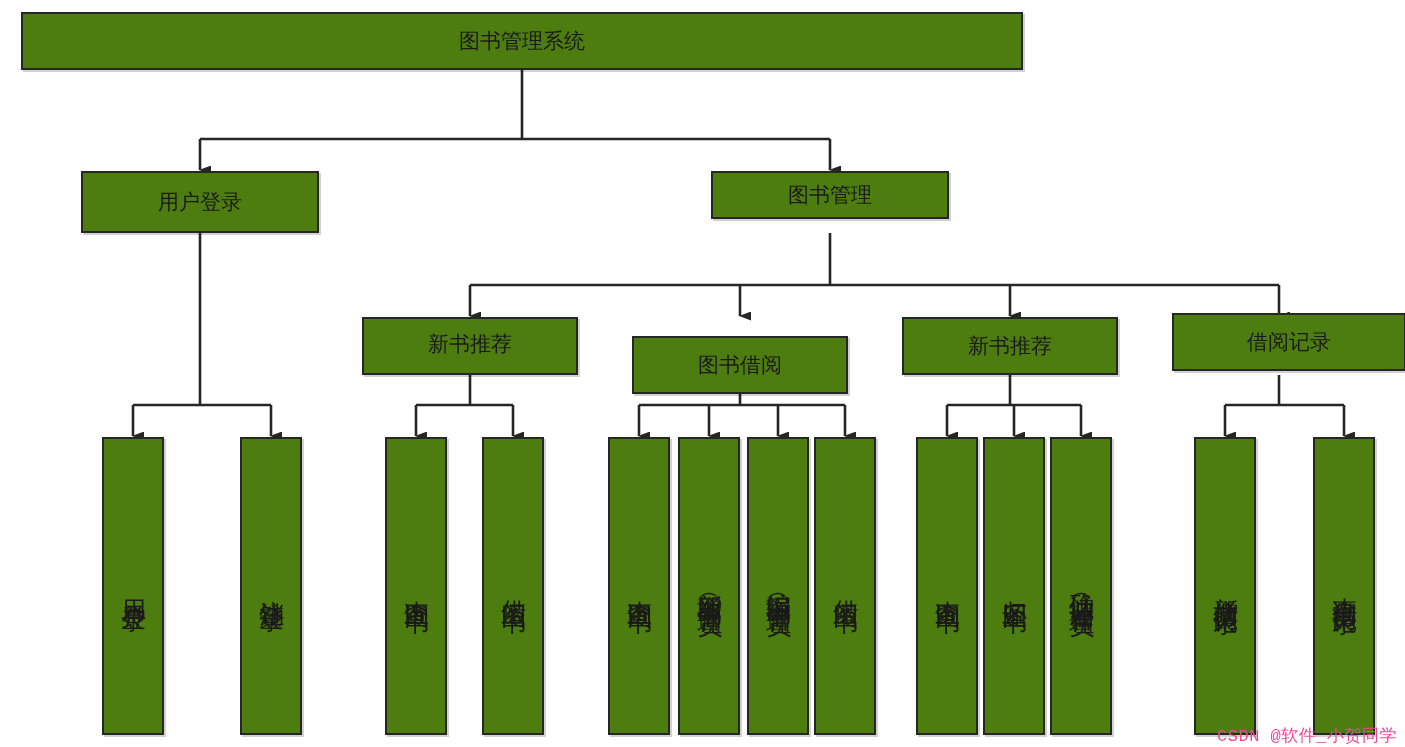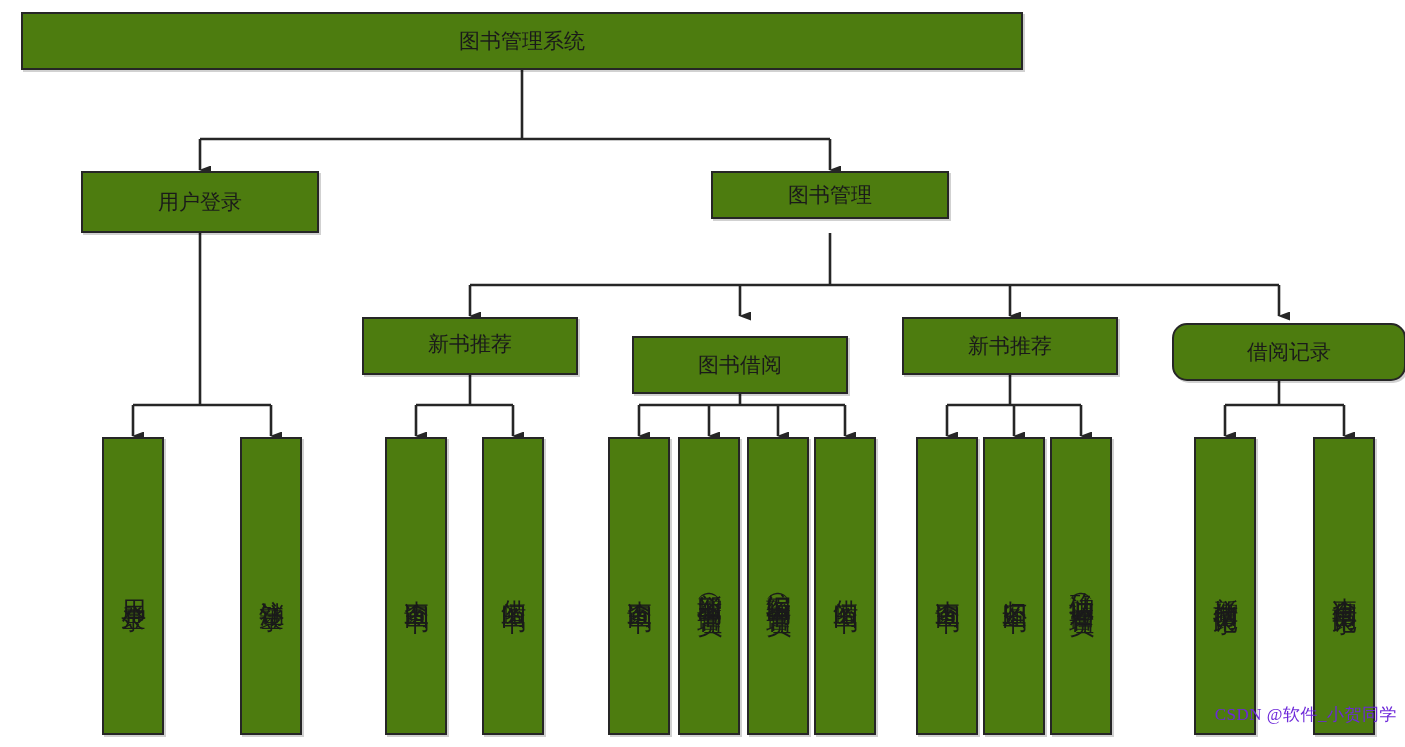--- a/index.html
+++ b/index.html
@@ -50,27 +50,27 @@
     writing-mode: vertical-rl;
     text-orientation: upright;
     font-size: 25px;
     letter-spacing: 3px;
     line-height: 1.05;
     white-space: nowrap;
   }
   #watermark {
     position: absolute;
     right: 8px;
-    bottom: 21px;
+    bottom: 0;
     font-size: 17px;
-    color: #6d28d9;
+    color: #ec4899;
     letter-spacing: 0.5px;
     white-space: nowrap;
     pointer-events: none;
-    font-family: Liberation Serif, serif;
+    font-family: Liberation Mono, monospace;
   }
 </style>
 </head>
 <body>
 
 <div id="canvas">
 
   <svg id="diagram-svg" viewBox="0 0 1405 747" xmlns="http://www.w3.org/2000/svg">
     <defs>
       <marker id="arrowhead" markerWidth="10" markerHeight="12" refX="4.5" refY="11" orient="auto" markerUnits="userSpaceOnUse">
@@ -126,21 +126,21 @@
       </div>
       <div class="node h-node" style="left: 362px; top: 317px; width: 216px; height: 58px; font-family: Liberation Mono, monospace;">
         <span class="node-label">新书推荐</span>
       </div>
       <div class="node h-node" style="left: 632px; top: 317px; width: 216px; height: 58px; margin-top: 19px;">
         <span class="node-label">图书借阅</span>
       </div>
       <div class="node h-node" style="left: 902px; top: 317px; width: 216px; height: 58px;">
         <span class="node-label">新书推荐</span>
       </div>
-      <div class="node h-node" style="left: 1172px; top: 323px; width: 234px; height: 58px; border-radius: 15px;">
+      <div class="node h-node" style="left: 1172px; top: 313px; width: 234px; height: 58px;">
         <span class="node-label">借阅记录</span>
       </div>
       <div class="node v-node" style="left: 102px; top: 437px; width: 62px; height: 298px;">
         <span class="node-label">用户登录</span>
       </div>
       <div class="node v-node" style="left: 240px; top: 437px; width: 62px; height: 298px;">
         <span class="node-label">注销登录</span>
       </div>
       <div class="node v-node" style="left: 385px; top: 437px; width: 62px; height: 298px;">
         <span class="node-label">查询图书</span>

